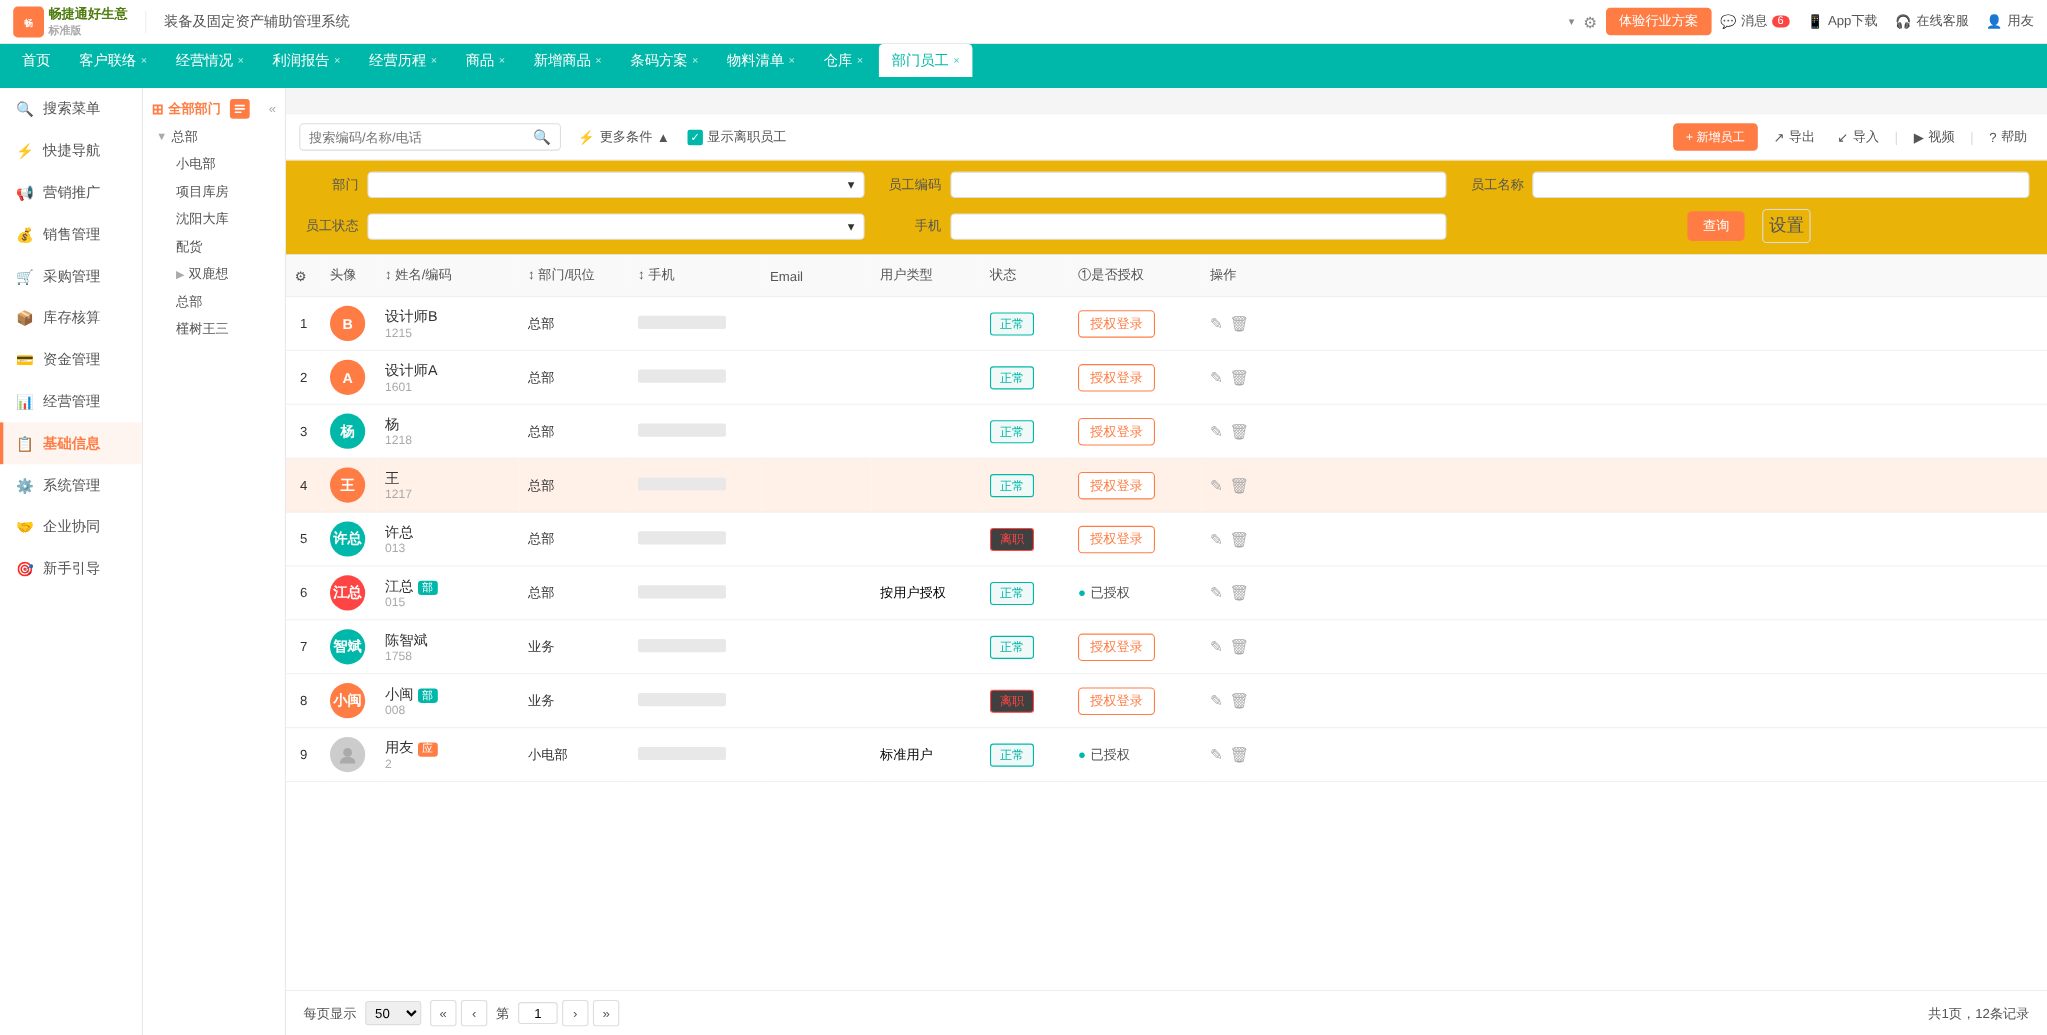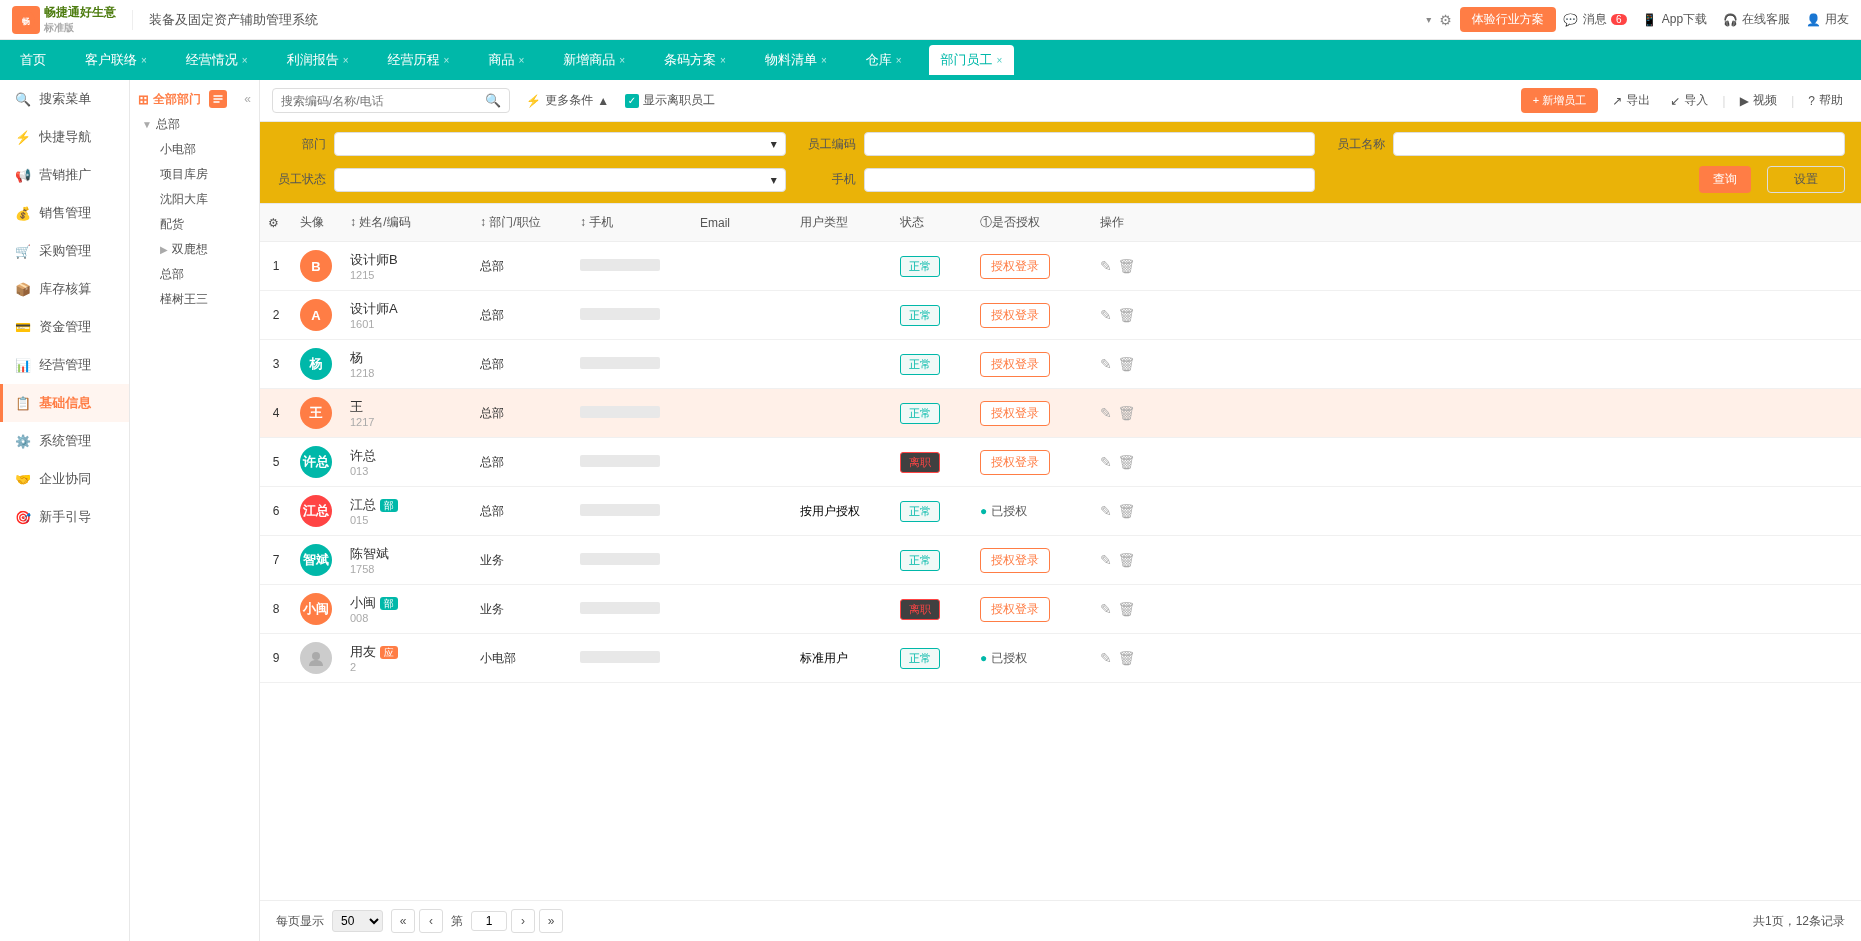--- a/index.html
+++ b/index.html
@@ -11,60 +11,60 @@
     .topbar-logo .logo-icon { width: 28px; height: 28px; background: #ff7d45; border-radius: 4px; display: flex; align-items: center; justify-content: center; color: white; font-size: 10px; }
     .topbar-title { font-size: 13px; color: #555; flex: 1; }
     .topbar-right { display: flex; align-items: center; gap: 16px; margin-left: auto; }
     .topbar-right-item { display: flex; align-items: center; gap: 4px; color: #555; font-size: 12px; cursor: pointer; }
     .topbar-right-item .badge { background: #ff4444; color: white; border-radius: 10px; padding: 0 4px; font-size: 10px; min-width: 16px; text-align: center; }
     .btn-trial { background: #ff7d45; color: white; border: none; border-radius: 4px; padding: 4px 12px; cursor: pointer; font-size: 12px; }
     .gear-icon { color: #888; cursor: pointer; font-size: 14px; }
     .dropdown-arrow { color: #888; font-size: 10px; }
 
     
-    .nav-tabs { height: 40px; background: #00b8a9; display: flex; align-items: center; padding: 0 8px; gap: 15px; }
+    .nav-tabs { height: 40px; background: #00b8a9; display: flex; align-items: flex-start; padding: 0 8px; gap: 2px; }
     .nav-tab { padding: 6px 12px; color: white; cursor: pointer; border-radius: 4px 4px 0 0; font-size: 13px; white-space: nowrap; display: flex; align-items: center; gap: 4px; }
     .nav-tab.active { background: #fff; color: #00b8a9; }
     .nav-tab .close-x { font-size: 10px; color: inherit; opacity: 0.7; }
 
     
     .main-layout { display: flex; height: calc(100vh - 80px); }
 
     
     .dept-tree { flex: 1; overflow-y: auto; padding: 8px 0; }
     .dept-header { padding: 4px 8px; display: flex; align-items: center; gap: 4px; font-size: 12px; color: #ff7d45; font-weight: bold; cursor: pointer; }
     .dept-header .collapse-btn { margin-left: auto; color: #aaa; font-size: 12px; background: none; border: none; cursor: pointer; }
     .dept-node { padding: 4px 8px 4px 20px; font-size: 12px; color: #555; cursor: pointer; display: flex; align-items: center; gap: 4px; }
     .dept-sub { padding-left: 10px; }
 
     
     .content { flex: 1; display: flex; flex-direction: column; overflow: hidden; }
 
     
-    .filter-bar { background: white; padding: 8px 12px; border-bottom: 1px solid #e8e8e8; display: flex; align-items: center; gap: 8px; }
+    .filter-bar { background: white; padding: 8px 12px; border-bottom: 1px solid #e8e8e8; display: flex; align-items: center; gap: 8px; margin-top: 24px; }
     .search-input-wrap { display: flex; align-items: center; border: 1px solid #ddd; border-radius: 4px; padding: 4px 8px; gap: 4px; }
     .search-input-wrap input { border: none; outline: none; font-size: 12px; width: 180px; }
     .filter-btn { display: flex; align-items: center; gap: 4px; color: #555; font-size: 12px; cursor: pointer; padding: 4px 8px; }
     .filter-btn .filter-icon { color: #ff7d45; }
     .show-resigned { display: flex; align-items: center; gap: 4px; font-size: 12px; color: #555; cursor: pointer; }
     .show-resigned .checkbox { width: 14px; height: 14px; background: #00b8a9; border-radius: 2px; display: flex; align-items: center; justify-content: center; color: white; font-size: 10px; }
     .filter-right { margin-left: auto; display: flex; align-items: center; gap: 8px; }
     .btn-add-emp { background: #ff7d45; color: white; border: none; border-radius: 4px; padding: 5px 12px; cursor: pointer; font-size: 11px; display: flex; align-items: center; gap: 4px; }
     .btn-action { background: none; border: none; color: #555; font-size: 12px; cursor: pointer; display: flex; align-items: center; gap: 4px; padding: 4px 6px; }
     .sep { color: #ddd; }
 
     
     .filter-form { background: #eab308; padding: 10px 16px; border-bottom: 1px solid #e8e8e8; display: grid; grid-template-columns: 1fr 1fr 1fr; gap: 10px 20px; }
     .filter-row { display: flex; align-items: center; gap: 8px; }
     .filter-label { color: #555; font-size: 12px; white-space: nowrap; min-width: 50px; text-align: right; }
     .filter-select { flex: 1; border: 1px solid #ddd; border-radius: 4px; padding: 4px 8px; font-size: 12px; display: flex; align-items: center; justify-content: space-between; cursor: pointer; background: white; }
     .filter-input { flex: 1; border: 1px solid #ddd; border-radius: 4px; padding: 4px 8px; font-size: 12px; outline: none; }
-    .filter-actions { display: flex; align-items: center; gap: 16px; grid-column: 3; justify-content: flex-end; }
+    .filter-actions { display: flex; align-items: center; gap: 16px; grid-column: 3; justify-content: center; }
     .btn-search { background: #ff7d45; color: white; border: none; border-radius: 4px; padding: 5px 14px; cursor: pointer; font-size: 12px; }
-    .btn-set { background: none; border: 1px solid #ddd; border-radius: 4px; padding: 4px 26px; cursor: pointer; font-size: 12px; color: #555; }
+    .btn-set { background: none; border: 1px solid #ddd; border-radius: 4px; padding: 4px 5px; cursor: pointer; font-size: 16px; color: #555; }
 
     
     .table-wrap { flex: 1; overflow: auto; background: white; }
     table { width: 100%; border-collapse: collapse; font-size: 12px; }
     thead tr { background: #f9f9f9; }
     thead th { padding: 10px 8px; text-align: left; color: #555; font-weight: normal; border-bottom: 1px solid #eee; white-space: nowrap; }
     tbody tr { border-bottom: 1px solid #f0f0f0; }
     tbody tr.highlighted { background: #fff0e8; }
     tbody td { padding: 8px; color: #333; vertical-align: middle; }
     .td-center { text-align: center; }

